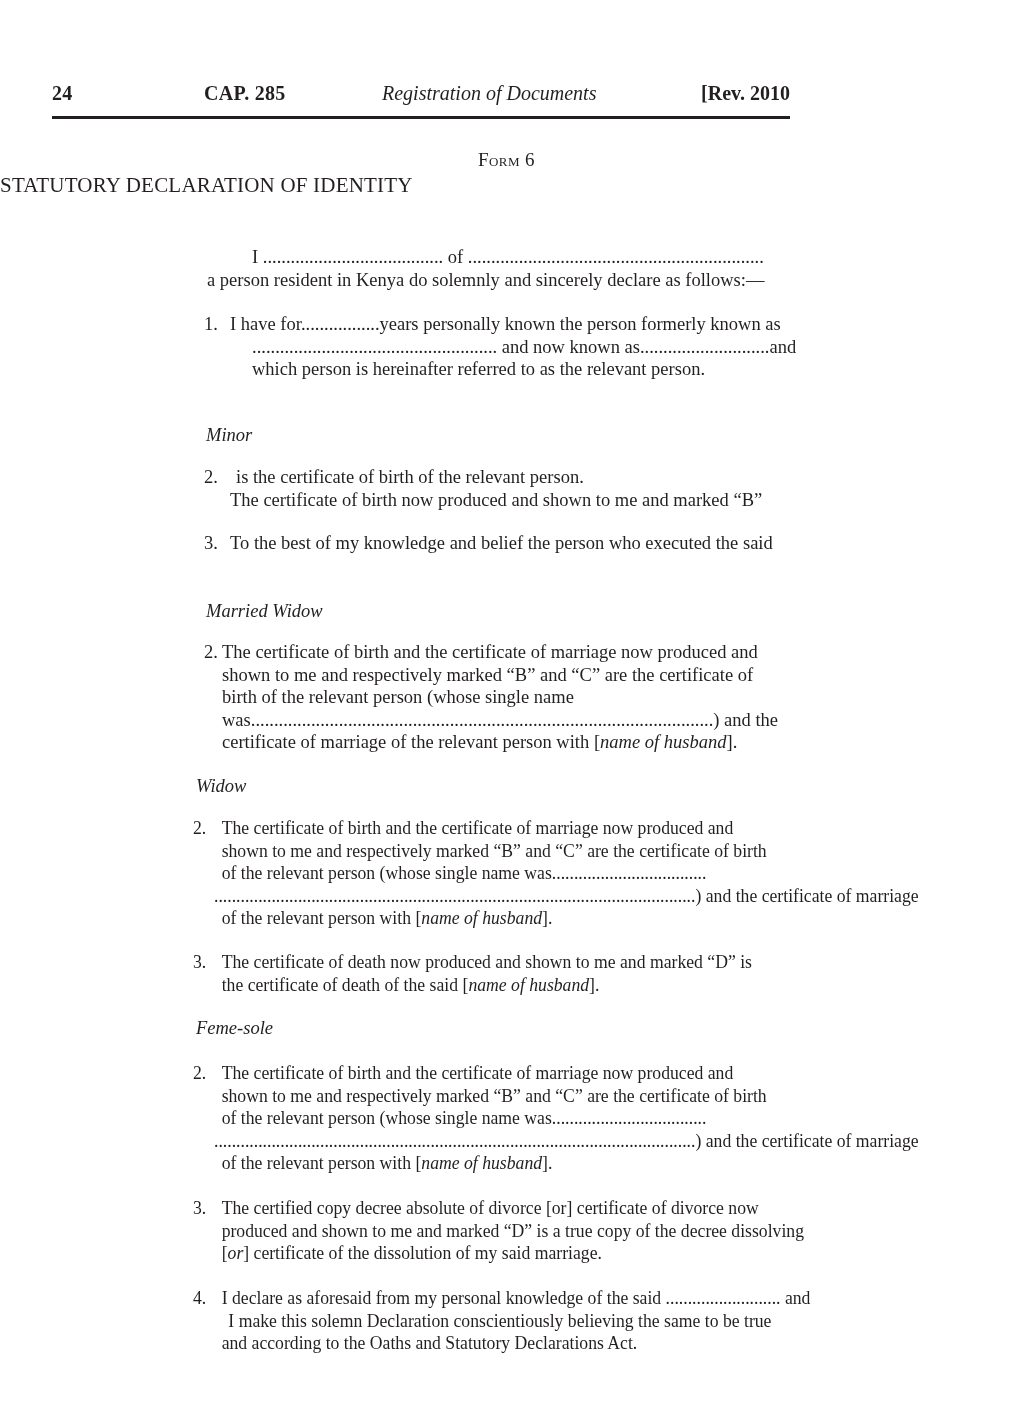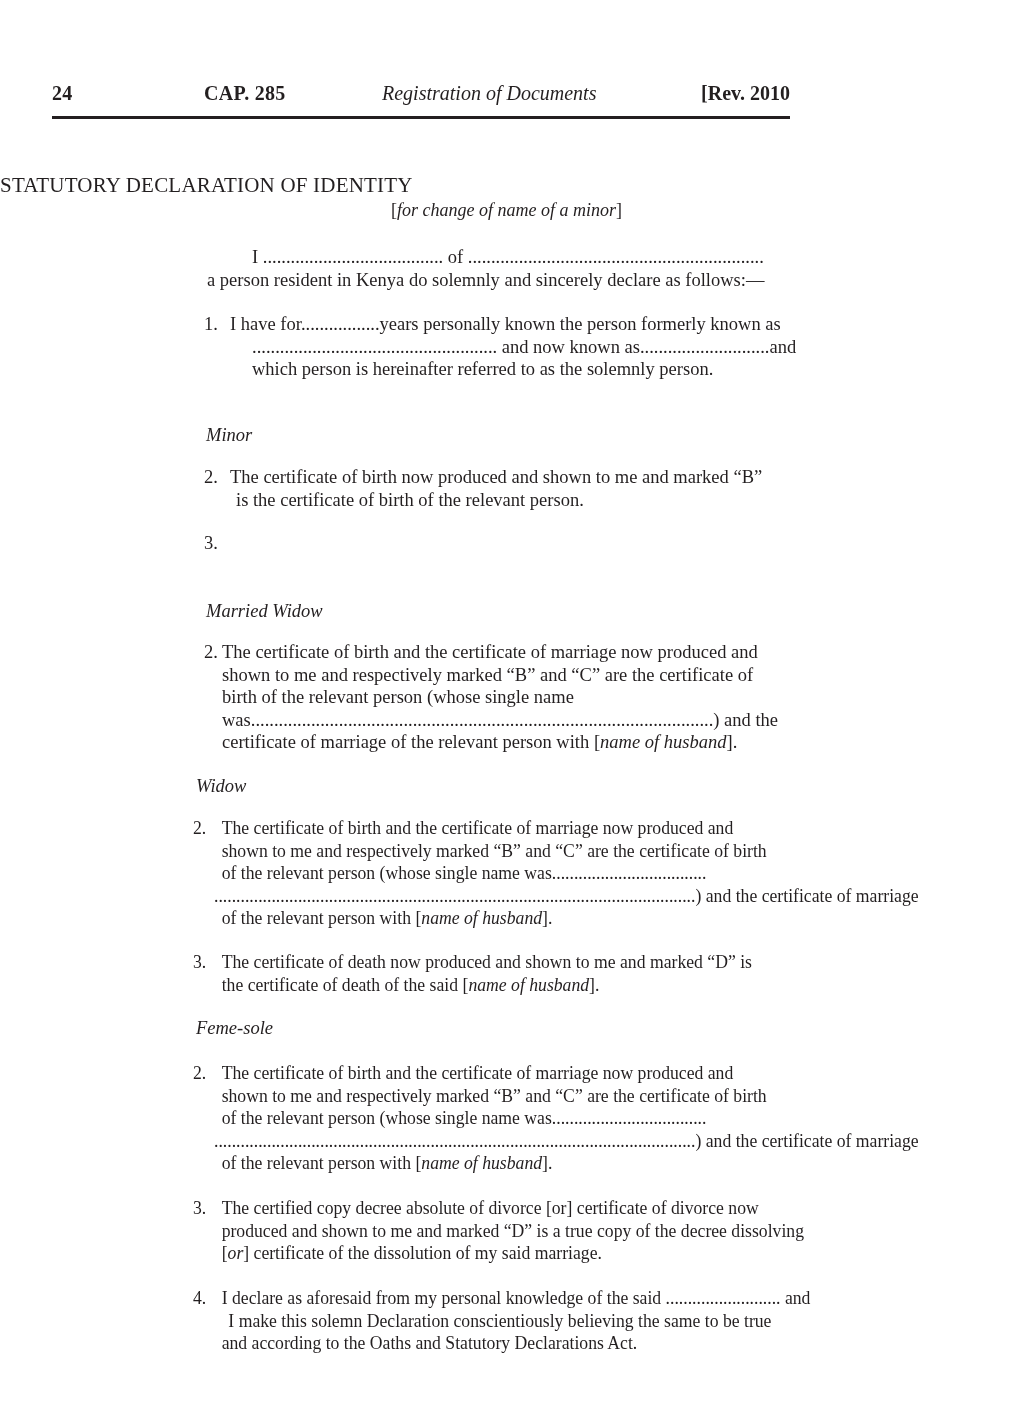--- a/index.html
+++ b/index.html
@@ -143,50 +143,51 @@
 <div class="page">
 
   <div class="running-head">
     <span class="rh-folio">24</span>
     <span class="rh-cap">CAP. 285</span>
     <span class="rh-title">Registration of Documents</span>
     <span class="rh-rev">[Rev. 2010</span>
   </div>
   <div class="rule"></div>
 
+  <div class="form-no">Form 6</div>
   <div class="form-title">STATUTORY DECLARATION OF IDENTITY</div>
-  <div class="form-sub"><span>[</span><i>for change of name of a minor</i><span>]</span></div>
 
   <div class="blk" style="left:207px; top:246px; width:600px;">
     <div style="text-indent:45px;">I ....................................... of ................................................................</div>
     <div>a person resident in Kenya do solemnly and sincerely declare as follows:—</div>
   </div>
 
   <div class="hang" style="left:204px; top:313px; width:600px;">
     <span class="num">1.</span>
     <span class="bodytext">
       <span style="display:block;">I have for.................years personally known the person formerly known as</span>
       <span style="display:block; padding-left:22px;">..................................................... and now known as............................and</span>
-      <span style="display:block; padding-left:22px;">which person is hereinafter referred to as the solemnly person.</span>
+      <span style="display:block; padding-left:22px;">which person is hereinafter referred to as the relevant person.</span>
     </span>
   </div>
 
   <div class="sec-head" style="left:206px; top:425px;">Minor</div>
 
   <div class="hang" style="left:204px; top:466px; width:600px;">
     <span class="num">2.</span>
     <span class="bodytext">
+      <span style="display:block; padding-left:6px;">is the certificate of birth of the relevant person.</span>
       <span style="display:block;">The certificate of birth now produced and shown to me and marked “B”</span>
-      <span style="display:block; padding-left:6px;">is the certificate of birth of the relevant person.</span>
     </span>
   </div>
 
   <div class="hang" style="left:204px; top:532px; width:600px;">
     <span class="num">3.</span>
     <span class="bodytext">
+      <span style="display:block;">To the best of my knowledge and belief the person who executed the said</span>
     </span>
   </div>
 
   <div class="sec-head" style="left:206px; top:601px;">Married Widow</div>
 
   <div class="hang tight just" style="left:204px; top:641px; width:588px;">
     <span class="num">2.</span>
     <span class="bodytext"><span>The certificate of birth and the certificate of marriage now produced and shown to me and respectively marked “B” and “C” are the certificate of birth of the relevant person (whose single name was....................................</span><span>................................................................) and the certificate of marriage of the relevant person with [</span><i>name of husband</i><span>].</span></span>
   </div>
 

